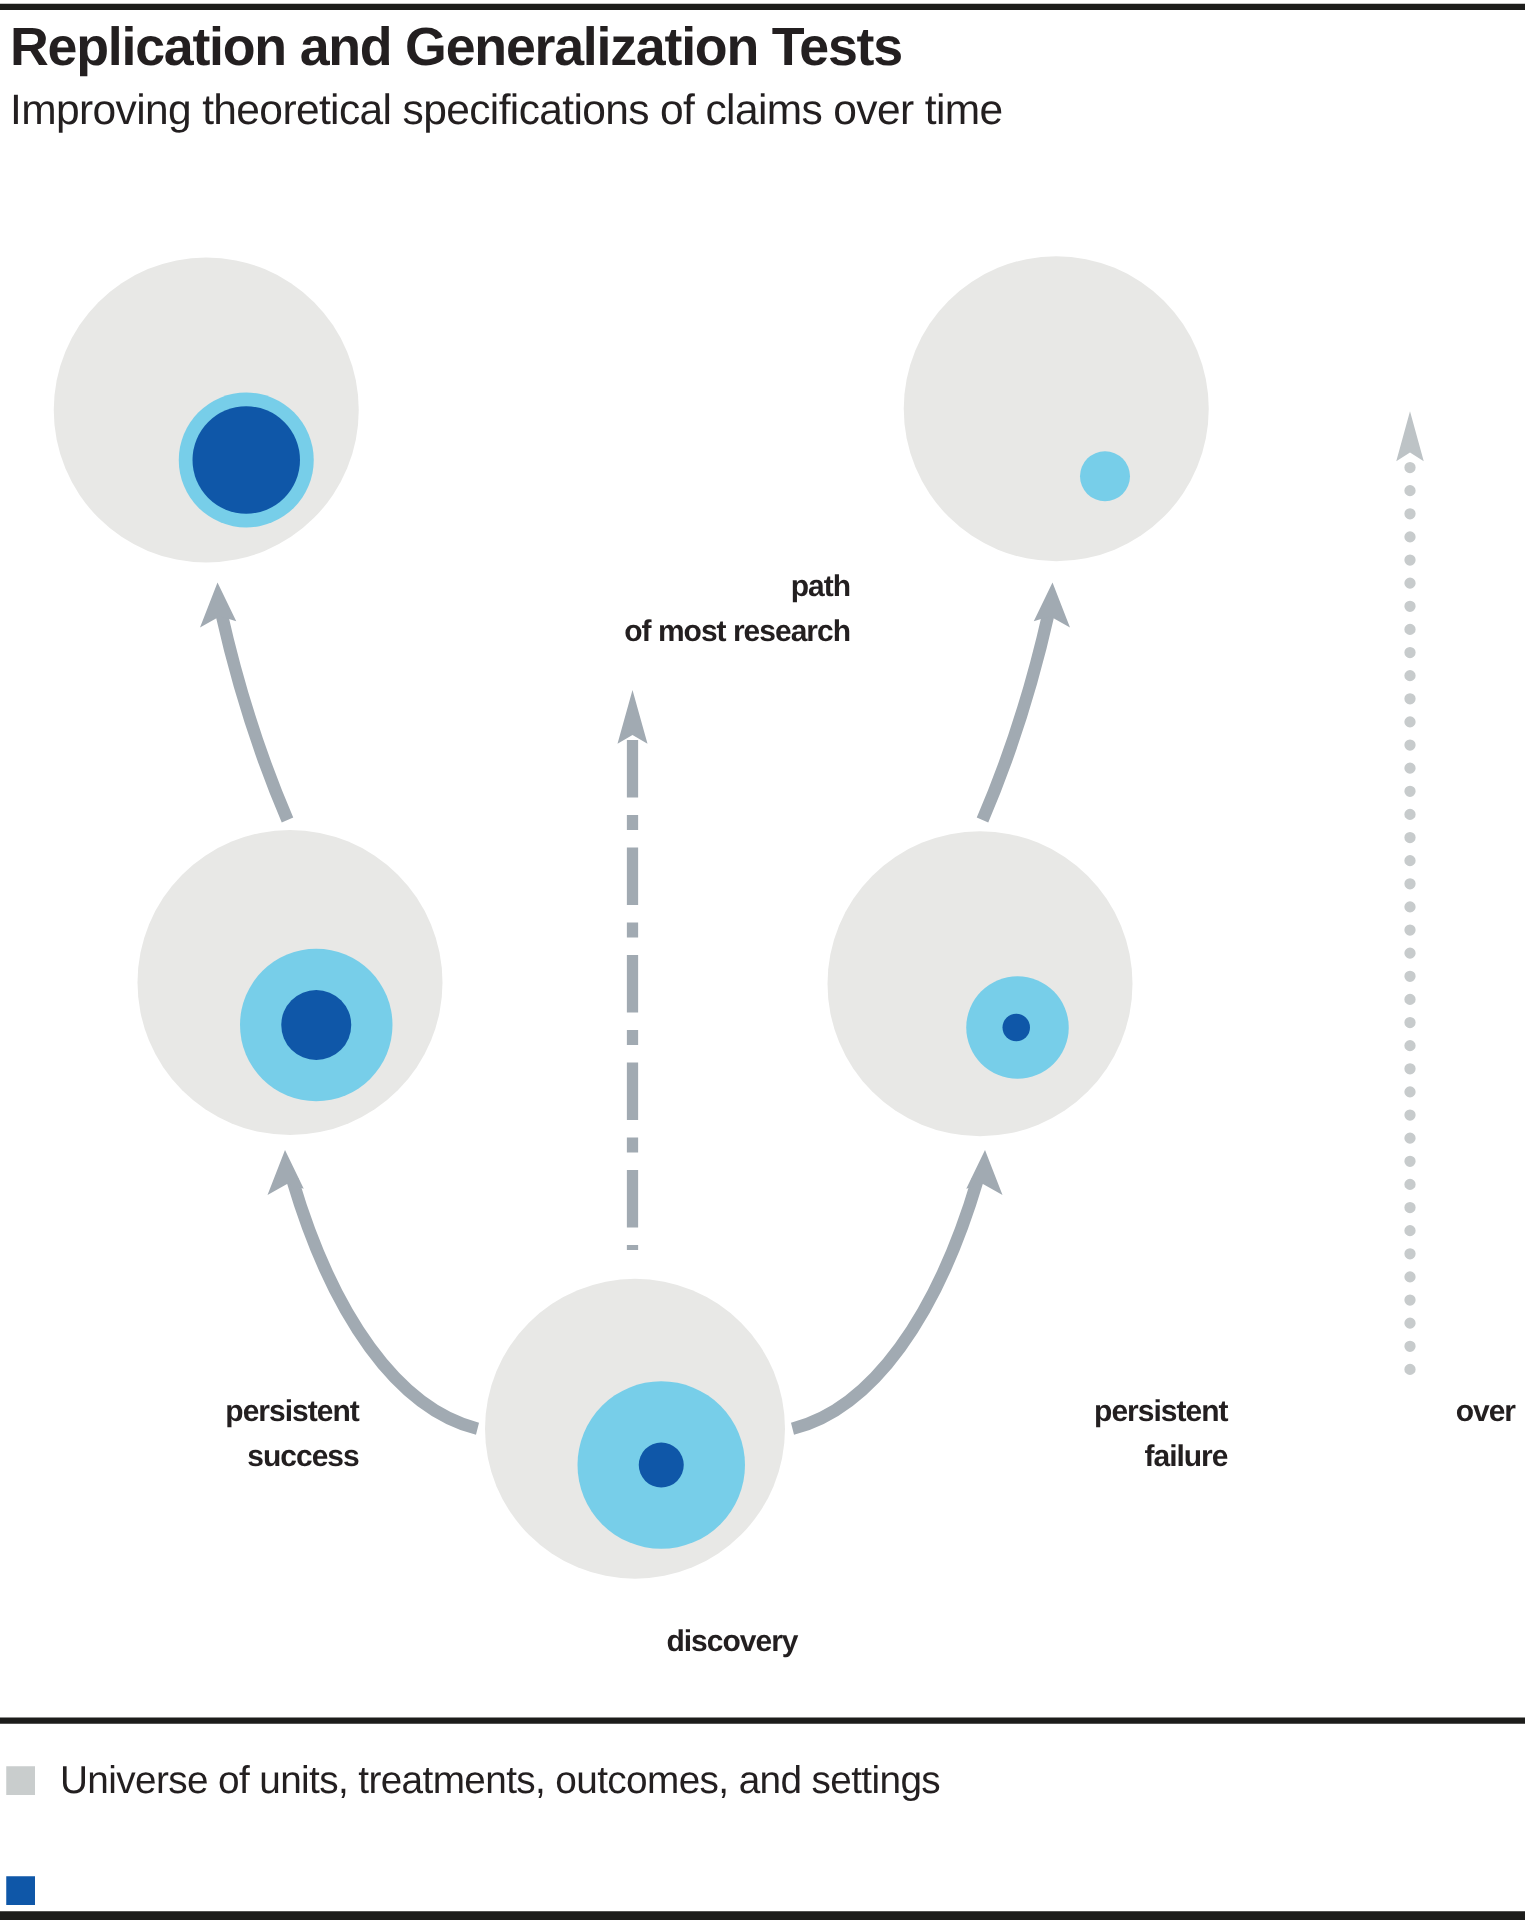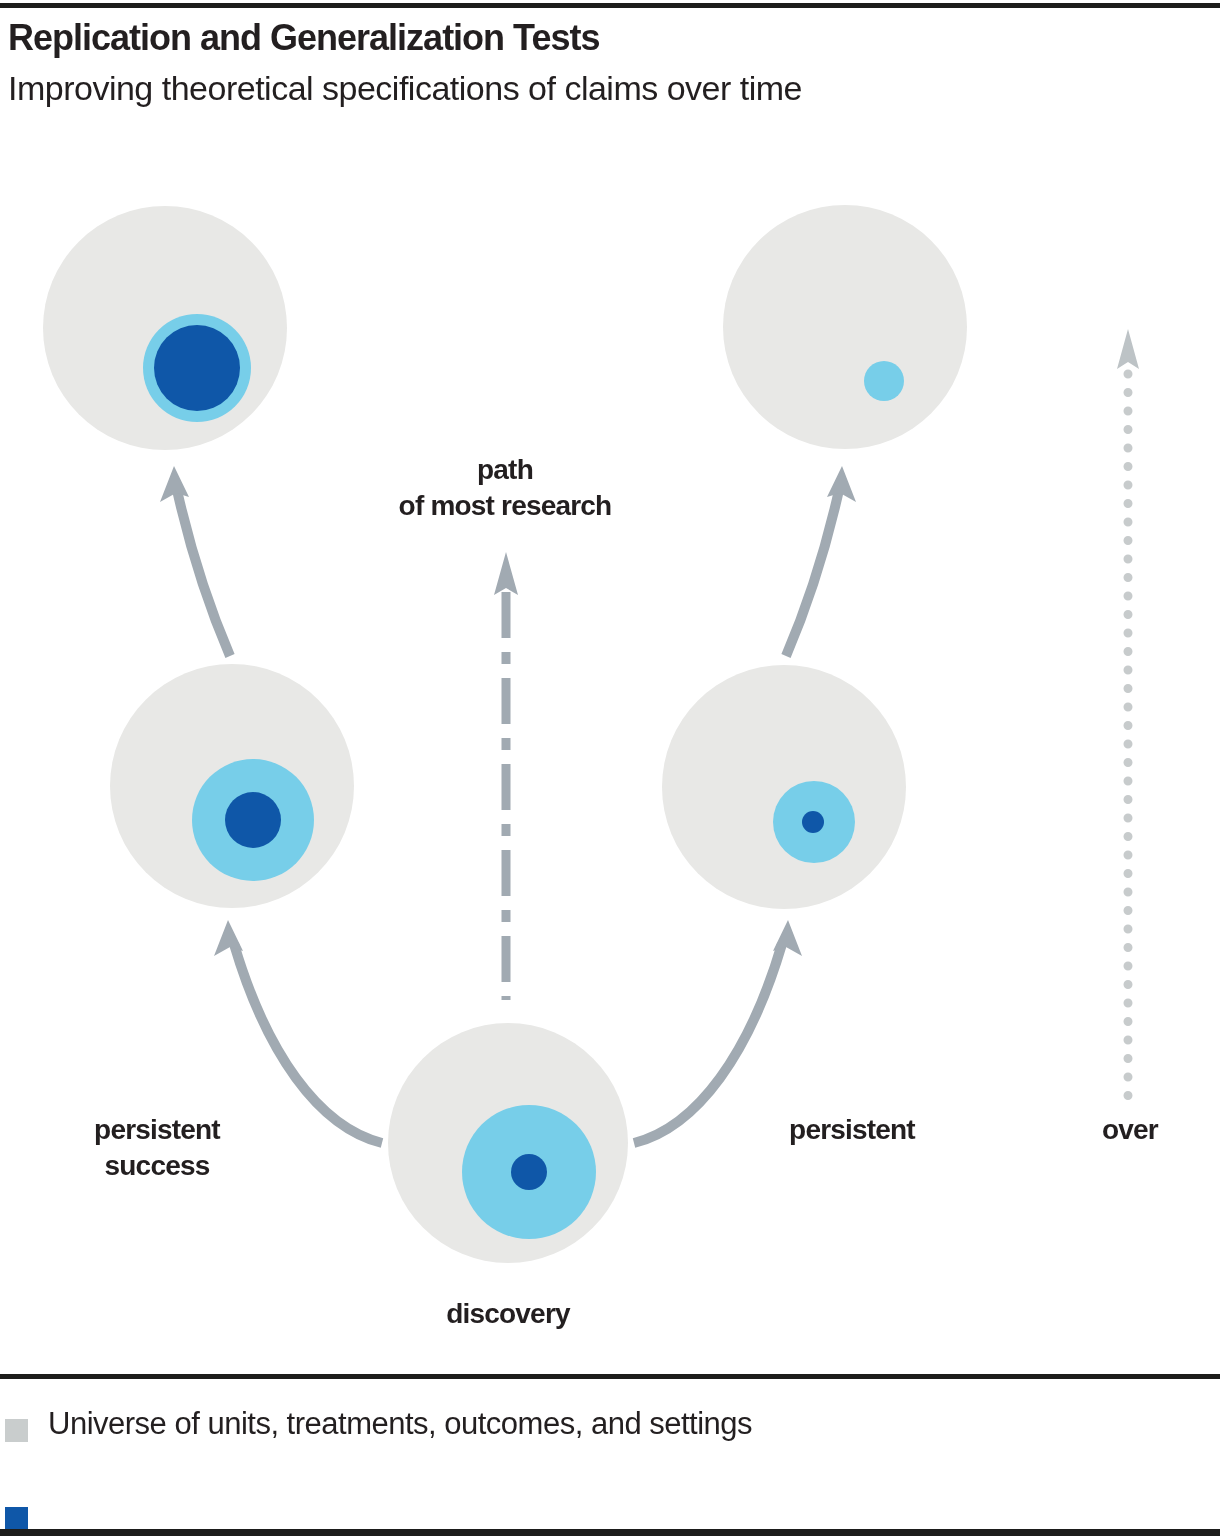--- a/index.html
+++ b/index.html
@@ -11,41 +11,41 @@
     color:#231f20;
     overflow:hidden;
   }
   .bar{position:absolute;left:0;width:1220px;background:#1d1d1b;}
   .bar.top{top:3px;height:5px;}
   .bar.legend-divider{top:1374px;height:5px;}
   .bar.bottom{top:1529px;height:7px;}
 
   .title{
     position:absolute;left:8px;top:14px;width:1100px;
-    font-size:36px;line-height:48px;font-weight:bold;letter-spacing:-1px;
+    font-size:43px;line-height:48px;font-weight:bold;letter-spacing:-1px;
   }
   .subtitle{
     position:absolute;left:8px;top:68px;width:1100px;
     font-size:34px;line-height:40px;font-weight:normal;letter-spacing:-0.5px;
   }
 
   svg.diagram{position:absolute;left:0;top:0;}
 
   .lbl{
-    position:absolute;text-align:center;
-    font-size:28px;line-height:36px;font-weight:bold;letter-spacing:-0.8px;
+    position:absolute;text-align:right;
+    font-size:24px;line-height:36px;font-weight:bold;letter-spacing:-0.8px;
   }
   .lbl-path{left:330px;top:452px;width:350px;}
   .lbl-success{left:27px;top:1112px;width:260px;}
   .lbl-failure{left:722px;top:1112px;width:260px;}
   .lbl-time{left:1048px;top:1112px;width:164px;}
   .lbl-discovery{left:378px;top:1296px;width:260px;}
 
   .legend-row{
-    position:absolute;left:5px;display:flex;align-items:flex-end;gap:20px;
+    position:absolute;left:5px;display:flex;align-items:center;gap:20px;
     height:36px;
   }
   .legend-row.r0{top:1406px;}
   .legend-row.r1{top:1450px;}
   .legend-row.r2{top:1494px;}
   .legend-swatch{width:23px;height:23px;flex:0 0 auto;}
   .legend-label{
     font-size:31px;line-height:36px;letter-spacing:-0.5px;white-space:nowrap;
   }
 </style>
@@ -126,20 +126,21 @@
     <div>of most research</div>
   </div>
 
   <div class="lbl lbl-success">
     <div>persistent</div>
     <div>success</div>
   </div>
 
   <div class="lbl lbl-failure">
     <div>persistent</div>
+    <div>failure</div>
   </div>
 
   <div class="lbl lbl-time">over</div>
 
   <div class="lbl lbl-discovery">discovery</div>
 
   <div class="bar legend-divider"></div>
 
   <div class="legend-row r0">
     <div class="legend-swatch" style="background: rgb(201, 205, 205);"></div>

